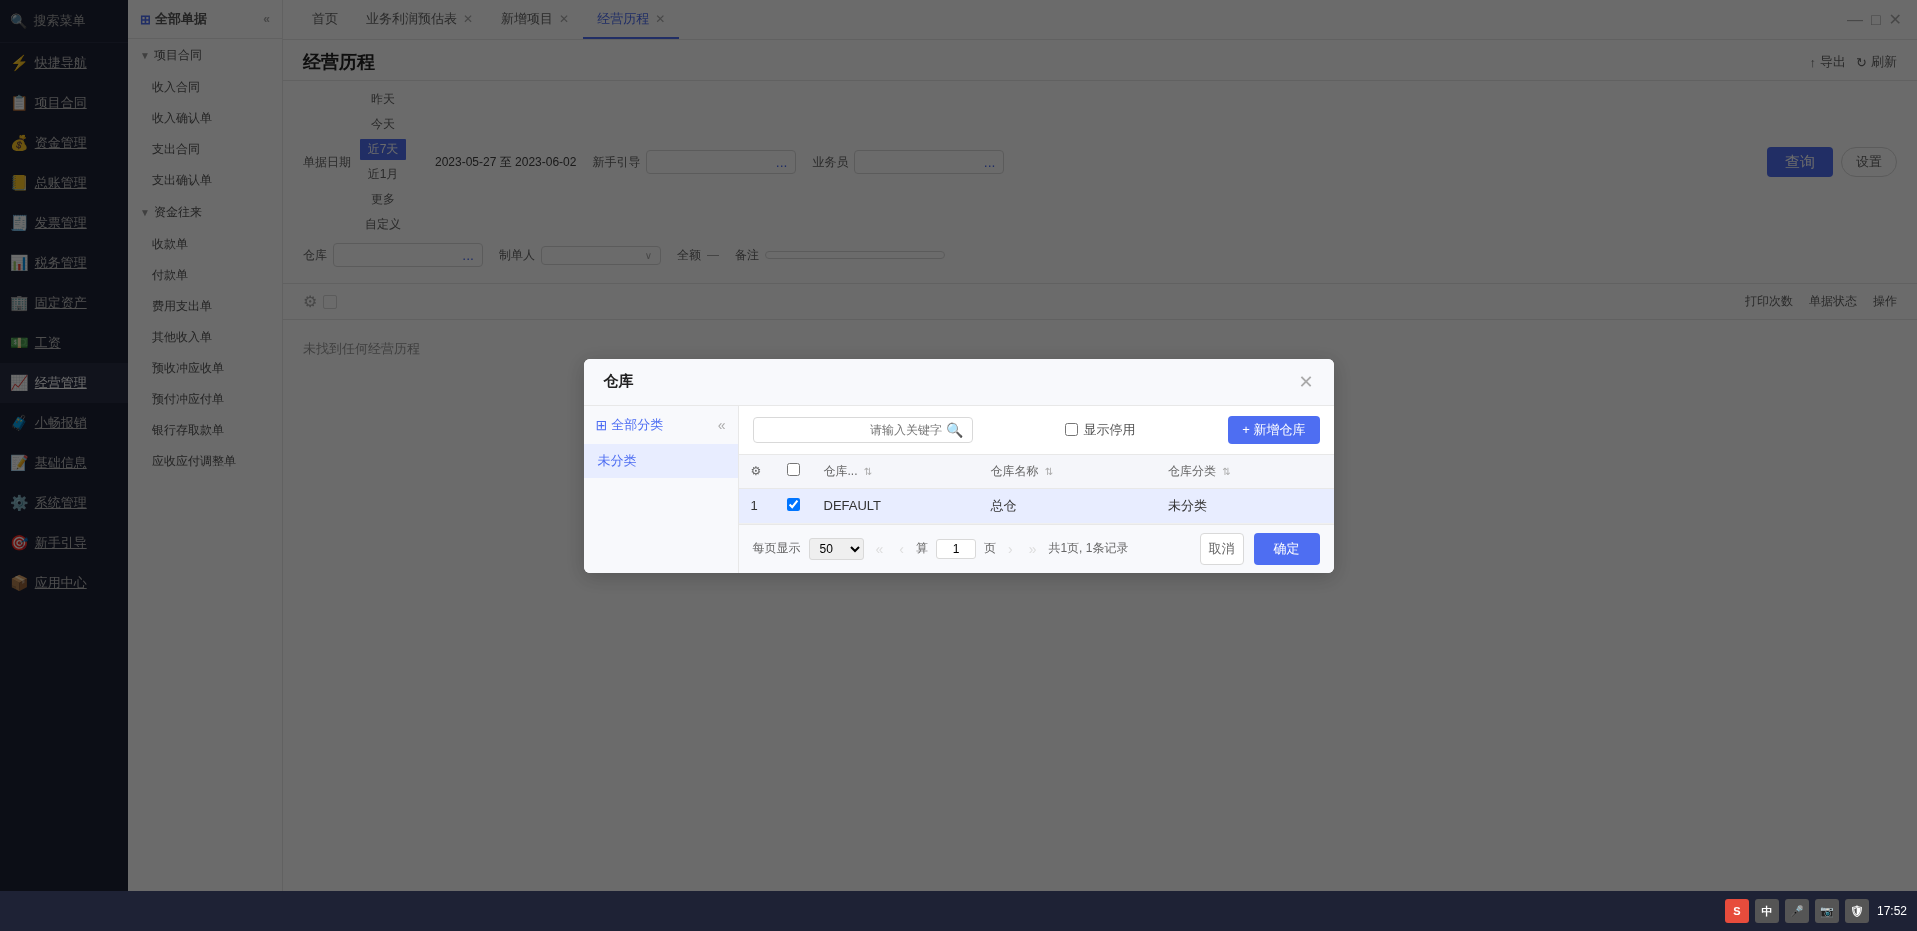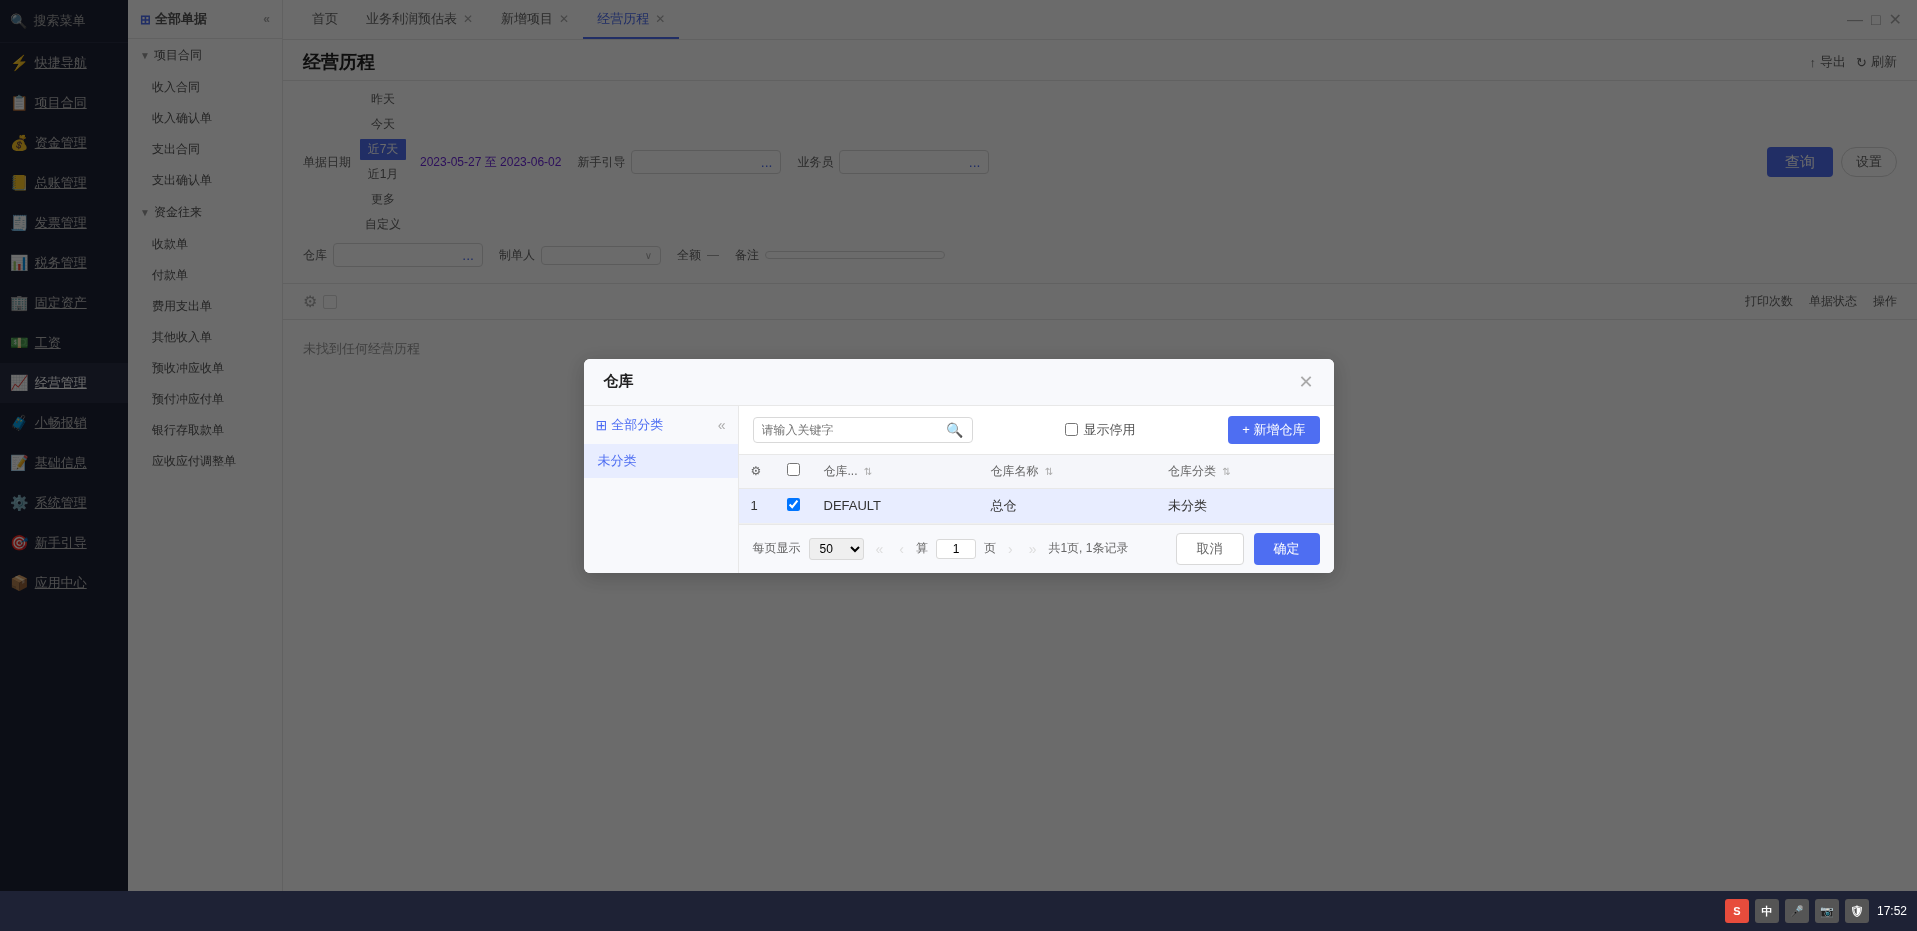--- a/index.html
+++ b/index.html
@@ -40,21 +40,21 @@
     .page-title { font-size: 18px; font-weight: bold; color: #222; }
     .page-header-actions { display: flex; gap: 10px; }
     .btn-export { display: flex; align-items: center; gap: 4px; color: #666; font-size: 13px; cursor: pointer; }
     .btn-refresh { display: flex; align-items: center; gap: 4px; color: #666; font-size: 13px; cursor: pointer; }
     .filter-row { display: flex; align-items: center; gap: 16px; margin-bottom: 8px; flex-wrap: wrap; }
     .filter-item { display: flex; align-items: center; gap: 6px; }
     .filter-label { color: #666; font-size: 12px; white-space: nowrap; }
     .date-tabs { display: flex; align-items: center; gap: 4px; flex-direction: column; }
     .date-tab { padding: 2px 8px; border-radius: 3px; font-size: 12px; color: #666; cursor: pointer; }
     .date-tab.active { background: #4e6ef2; color: #ffffff; border-radius: 1px; }
-    .date-range { font-size: 12px; color: #6d28d9; margin-left: 5px; }
+    .date-range { font-size: 12px; color: #404040; margin-left: 20px; }
     .filter-input { border: 1px solid #d9d9d9; border-radius: 4px; padding: 3px 8px; font-size: 12px; color: #333; min-width: 150px; display: flex; align-items: center; justify-content: space-between; cursor: pointer; }
     .filter-dots { color: #4e6ef2; cursor: pointer; font-size: 14px; }
     .filter-select { border: 1px solid #d9d9d9; border-radius: 4px; padding: 3px 8px; font-size: 12px; min-width: 120px; display: flex; align-items: center; justify-content: space-between; cursor: pointer; }
     .filter-amount { display: flex; align-items: center; gap: 4px; font-size: 12px; color: #999; }
     .filter-btn-query { background: #4e6ef2; color: #fff; border: none; border-radius: 4px; padding: 5px 18px; font-size: 15px; cursor: pointer; }
     .filter-btn-settings { background: #fff; color: #666; border: 1px solid #d9d9d9; border-radius: 15px; padding: 5px 14px; font-size: 13px; cursor: pointer; }
 
     
     .table-area { flex: 1; background: #fff; margin: 0; overflow: hidden; position: relative; }
     .table-toolbar { display: flex; align-items: center; justify-content: space-between; padding: 8px 20px; border-bottom: 1px solid #e8e8e8; }
@@ -72,39 +72,39 @@
     .modal-close { color: #aaa; font-size: 18px; cursor: pointer; background: none; border: none; }
     .modal-body { display: flex; flex: 1; overflow: hidden; }
     .modal-left { width: 155px; min-width: 155px; border-right: 1px solid #e8e8e8; overflow-y: auto; background: #f8f9fc; }
     .modal-left-header { display: flex; align-items: center; justify-content: space-between; padding: 10px 12px; font-size: 13px; color: #4e6ef2; font-weight: 500; cursor: pointer; }
     .modal-left-item { padding: 8px 14px; font-size: 13px; color: #555; cursor: pointer; }
     .modal-left-item.active { background: #e8edff; color: #4e6ef2; }
     .modal-left-collapse { color: #aaa; font-size: 14px; cursor: pointer; }
     .modal-right { flex: 1; display: flex; flex-direction: column; overflow: hidden; }
     .modal-search-bar { display: flex; align-items: center; justify-content: space-between; padding: 10px 14px; border-bottom: 1px solid #e8e8e8; }
     .modal-search-input { display: flex; align-items: center; border: 1px solid #d9d9d9; border-radius: 4px; padding: 4px 8px; font-size: 12px; color: #999; width: 220px; }
-    .modal-search-input input { border: none; outline: none; font-size: 12px; color: #8b5cf6; width: 100%; background: transparent; }
+    .modal-search-input input { border: none; outline: none; font-size: 12px; color: #8b5cf6; width: 100%; background: transparent; text-align: right; }
     .modal-search-icon { color: #aaa; font-size: 14px; margin-left: 4px; }
     .modal-checkbox-label { display: flex; align-items: center; gap: 5px; font-size: 13px; color: #555; cursor: pointer; }
     .modal-add-btn { background: #4e6ef2; color: #fff; border: none; border-radius: 4px; padding: 5px 14px; font-size: 13px; cursor: pointer; display: flex; align-items: center; gap: 4px; }
     .modal-table { flex: 1; overflow-y: auto; }
     .modal-table table { width: 100%; border-collapse: collapse; font-size: 13px; }
     .modal-table thead tr { background: #f5f6fa; }
     .modal-table th { padding: 8px 12px; text-align: left; color: #666; font-weight: normal; border-bottom: 1px solid #e8e8e8; font-size: 12px; white-space: nowrap; }
     .modal-table td { padding: 8px 12px; border-bottom: 1px solid #f0f0f0; font-size: 13px; }
     .modal-table tr.selected { background: #e8edff; }
     .modal-table .sort-icon { color: #aaa; font-size: 10px; margin-left: 3px; }
     .modal-footer { display: flex; align-items: center; justify-content: space-between; padding: 8px 14px; border-top: 1px solid #e8e8e8; background: #f8f9fc; }
     .modal-pagination { display: flex; align-items: center; gap: 8px; font-size: 12px; color: #666; }
     .modal-page-select { border: 1px solid #d9d9d9; border-radius: 3px; padding: 2px 6px; font-size: 12px; }
     .modal-page-btn { color: #aaa; background: none; border: none; cursor: pointer; font-size: 14px; padding: 2px 4px; }
     .modal-page-btn:disabled { color: #ddd; cursor: default; }
     .modal-page-input { border: 1px solid #d9d9d9; border-radius: 3px; width: 40px; text-align: center; padding: 2px 4px; font-size: 12px; }
     .modal-action-btns { display: flex; gap: 10px; }
-    .btn-cancel { background: #fff; color: #666; border: 1px solid #d9d9d9; border-radius: 4px; padding: 6px 20px; font-size: 13px; cursor: pointer; }
+    .btn-cancel { background: #fff; color: #666; border: 1px solid #d9d9d9; border-radius: 4px; padding: 6px 8px; font-size: 13px; cursor: pointer; }
     .btn-confirm { background: #4e6ef2; color: #fff; border: none; border-radius: 4px; padding: 6px 20px; font-size: 13px; cursor: pointer; }
 
     
     .taskbar { position: fixed; bottom: 0; left: 0; width: 100%; height: 40px; background: #1e2235; display: flex; align-items: center; justify-content: flex-end; padding: 0 10px; z-index: 2000; }
     .taskbar-icons { display: flex; align-items: center; gap: 6px; }
     .taskbar-time { color: #fff; font-size: 12px; margin-left: 8px; }
     .taskbar-icon { width: 24px; height: 24px; background: #e74c3c; border-radius: 3px; display: flex; align-items: center; justify-content: center; color: #fff; font-size: 12px; font-weight: bold; }
 
     
     .bg-dimmed { filter: brightness(0.7); pointer-events: none; }

